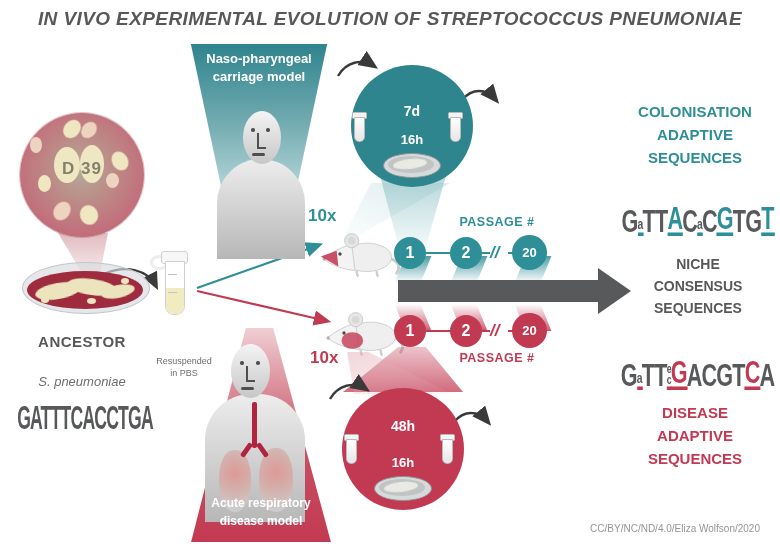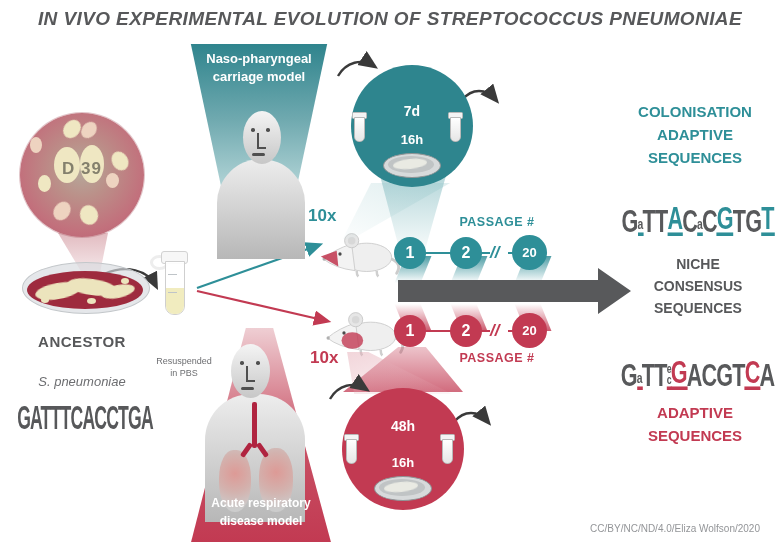--- a/index.html
+++ b/index.html
@@ -400,18 +400,19 @@
       </span>
       <span class="logo-letter lg col-red u-red">G</span>
       <span class="logo-letter lg col-gray">A</span>
       <span class="logo-letter lg col-gray">C</span>
       <span class="logo-letter lg col-gray">G</span>
       <span class="logo-letter lg col-gray">T</span>
       <span class="logo-letter lg col-red u-red">C</span>
       <span class="logo-letter lg col-gray">A</span>
     </div>
   <div class="heading3" id="disease-heading">
+    <div>DISEASE</div>
     <div>ADAPTIVE</div>
     <div>SEQUENCES</div>
   </div>
 
   <div class="abs" id="credit">CC/BY/NC/ND/4.0/Eliza Wolfson/2020</div>
 </div>
 
 </body></html>

